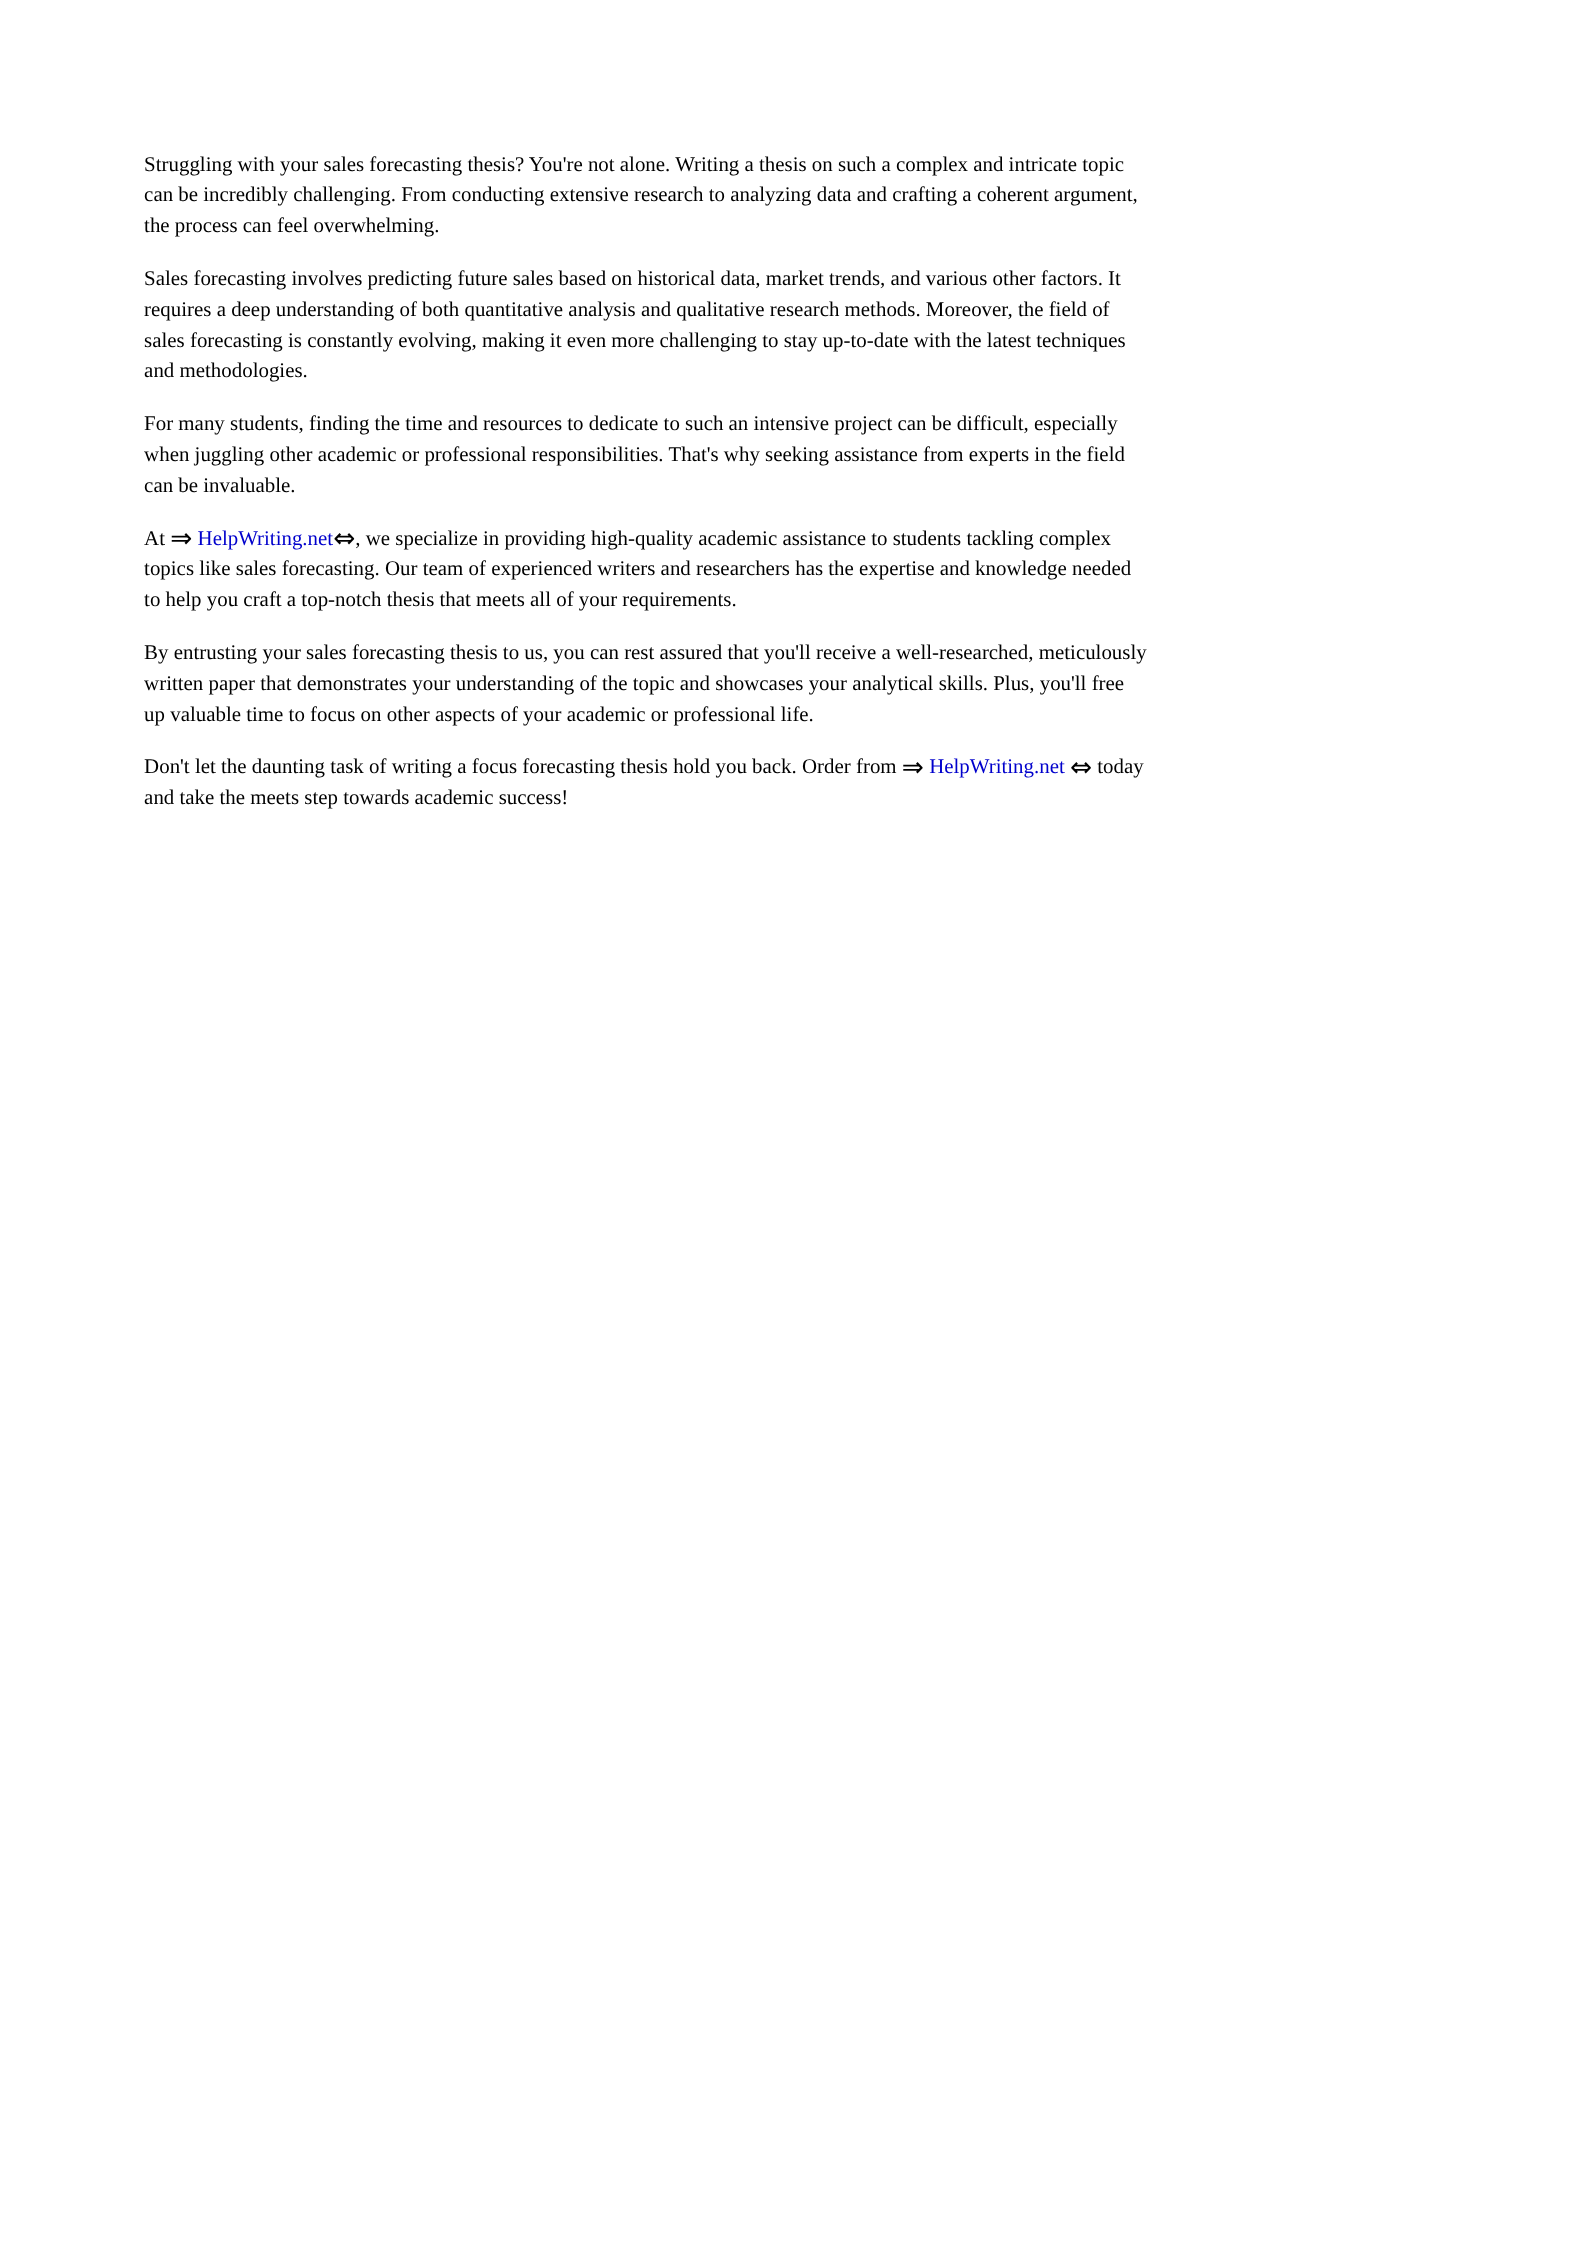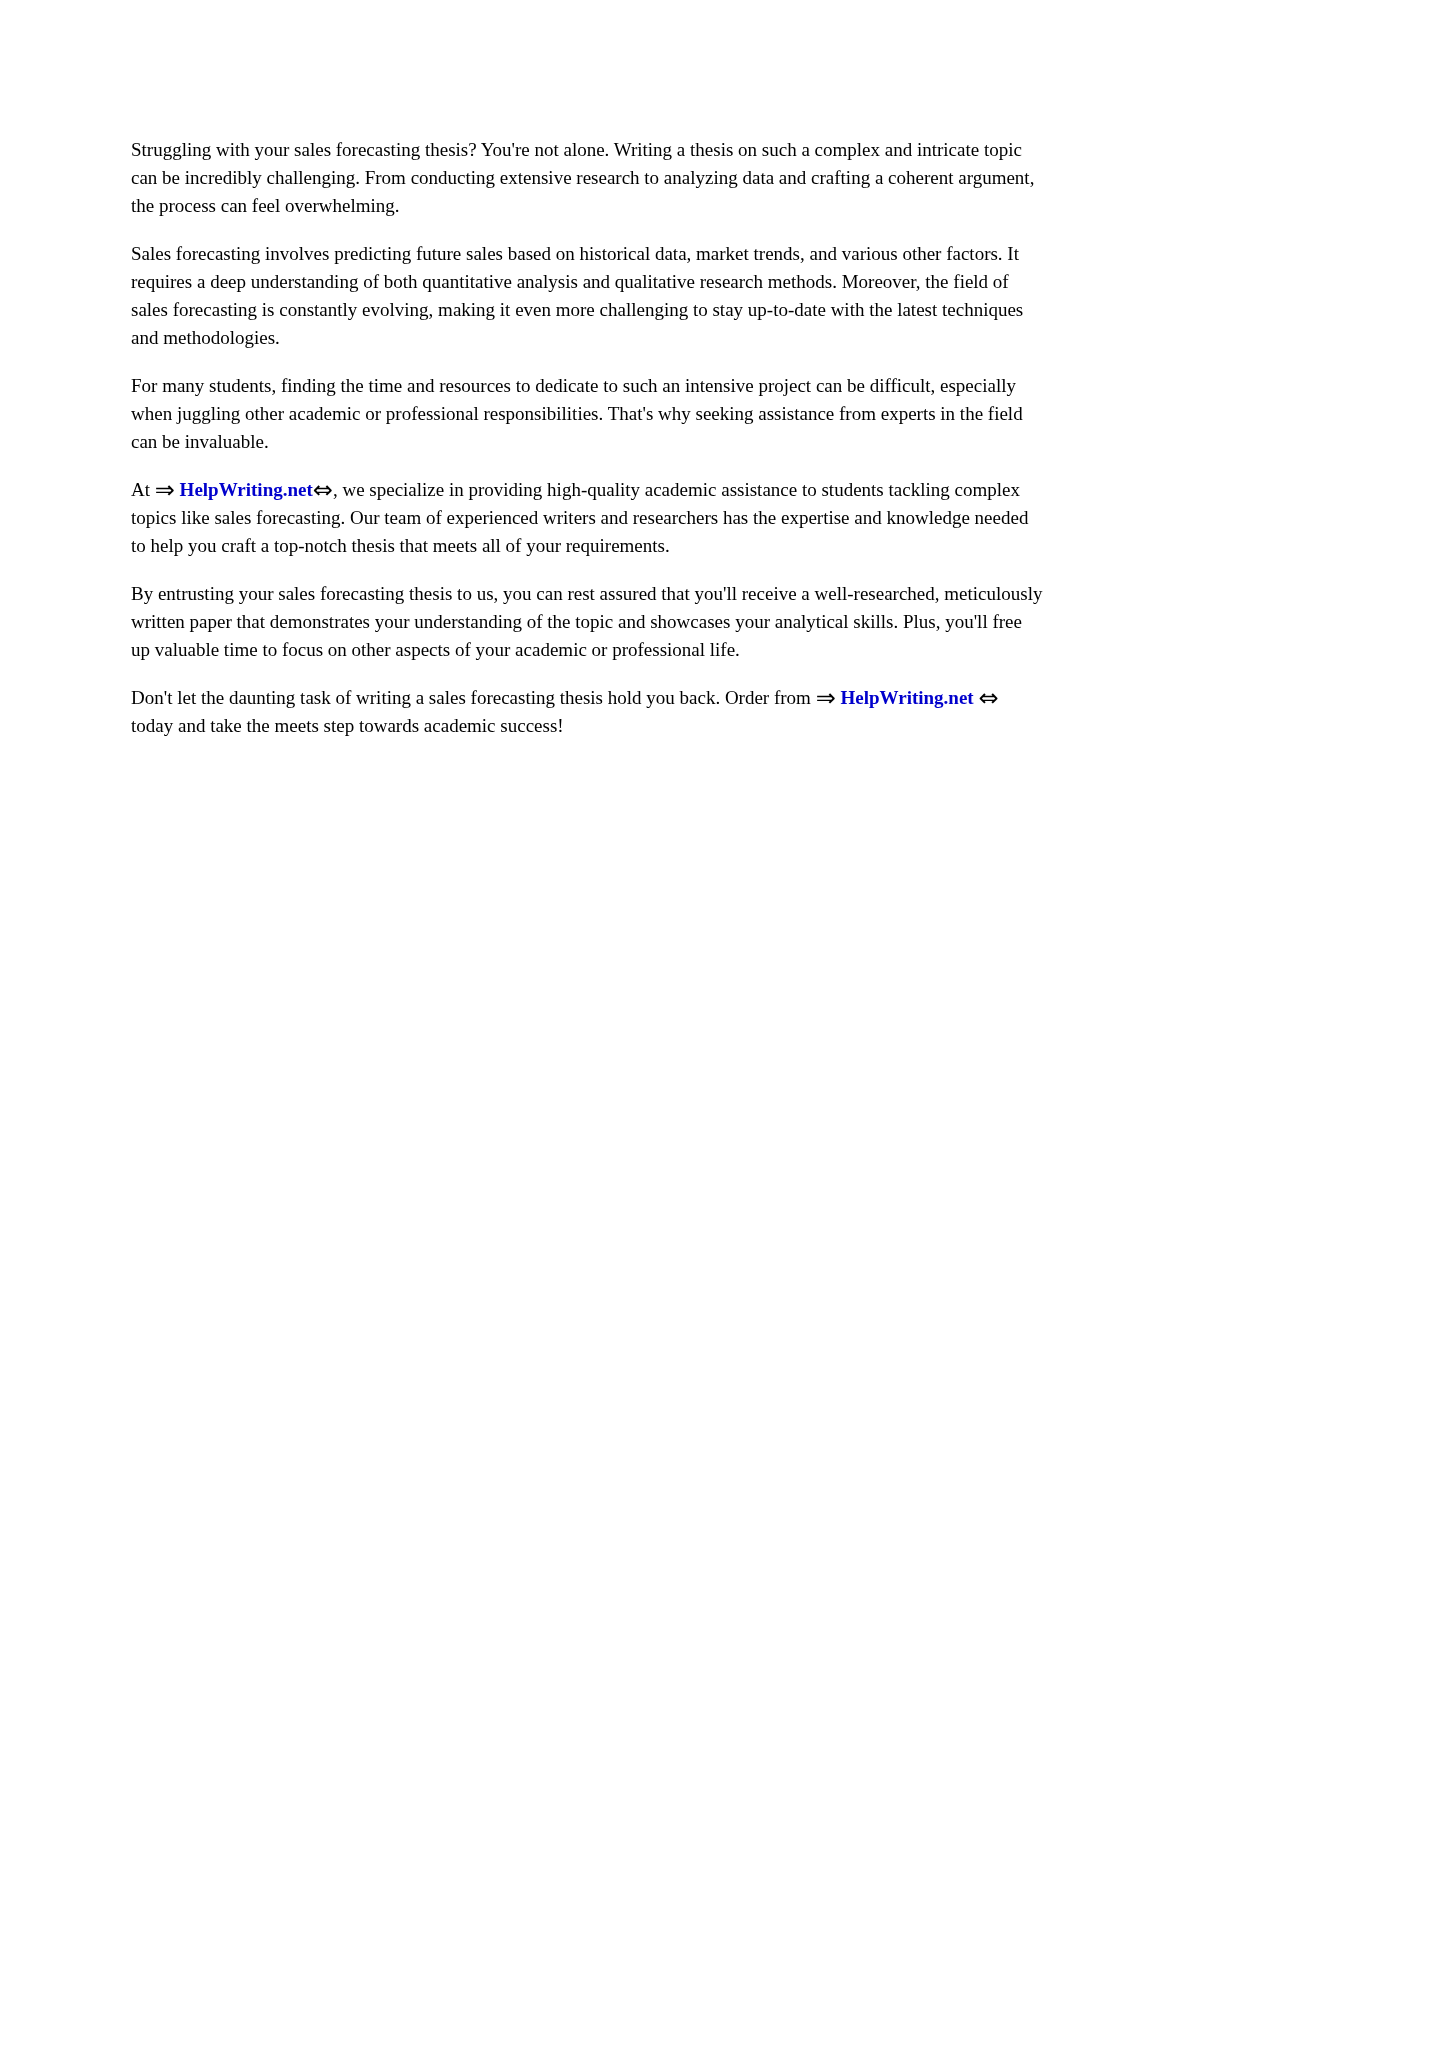--- a/index.html
+++ b/index.html
@@ -24,21 +24,21 @@
     margin-top: 48px;
   }
   .para {
     margin: 0 0 20px 0;
     font-size: 19px;
     line-height: 28px;
     color: var(--text-color, #000000);
   }
   .doc-link {
     color: var(--link-color, #0000cc);
-    font-weight: bold;
+    font-weight: normal;
     text-decoration: none;
     cursor: pointer;
   }
   .arrow {
     font-size: 24px;
     line-height: 1;
     vertical-align: -2px;
     color: var(--text-color, #000000);
     font-family: "DejaVu Sans", sans-serif;
   }
@@ -46,15 +46,15 @@
 </head>
 <body>
 
 <div class="page">
   <div class="doc-body">
       <p class="para"><span>Struggling with your sales forecasting thesis? You're not alone. Writing a thesis on such a complex and intricate topic can be incredibly challenging. From conducting extensive research to analyzing data and crafting a coherent argument, the process can feel overwhelming.</span></p>
       <p class="para"><span>Sales forecasting involves predicting future sales based on historical data, market trends, and various other factors. It requires a deep understanding of both quantitative analysis and qualitative research methods. Moreover, the field of sales forecasting is constantly evolving, making it even more challenging to stay up-to-date with the latest techniques and methodologies.</span></p>
       <p class="para"><span>For many students, finding the time and resources to dedicate to such an intensive project can be difficult, especially when juggling other academic or professional responsibilities. That's why seeking assistance from experts in the field can be invaluable.</span></p>
       <p class="para"><span>At </span><span class="arrow">⇒</span><span> </span><a class="doc-link" href="#">HelpWriting.net</a><span class="arrow">⇔</span><span>, we specialize in providing high-quality academic assistance to students tackling complex topics like sales forecasting. Our team of experienced writers and researchers has the expertise and knowledge needed to help you craft a top-notch thesis that meets all of your requirements.</span></p>
       <p class="para"><span>By entrusting your sales forecasting thesis to us, you can rest assured that you'll receive a well-researched, meticulously written paper that demonstrates your understanding of the topic and showcases your analytical skills. Plus, you'll free up valuable time to focus on other aspects of your academic or professional life.</span></p>
-      <p class="para"><span>Don't let the daunting task of writing a sales forecasting thesis hold you back. Order from </span><span class="arrow">⇒</span><span> </span><a class="doc-link" href="#">HelpWriting.net</a><span> </span><span class="arrow">⇔</span><span> today and take the meets step towards academic success!</span></p>
+      <p class="para"><span>Don't let the daunting task of writing a focus forecasting thesis hold you back. Order from </span><span class="arrow">⇒</span><span> </span><a class="doc-link" href="#">HelpWriting.net</a><span> </span><span class="arrow">⇔</span><span> today and take the meets step towards academic success!</span></p>
     </div>
 </div>
 
 </body></html>

